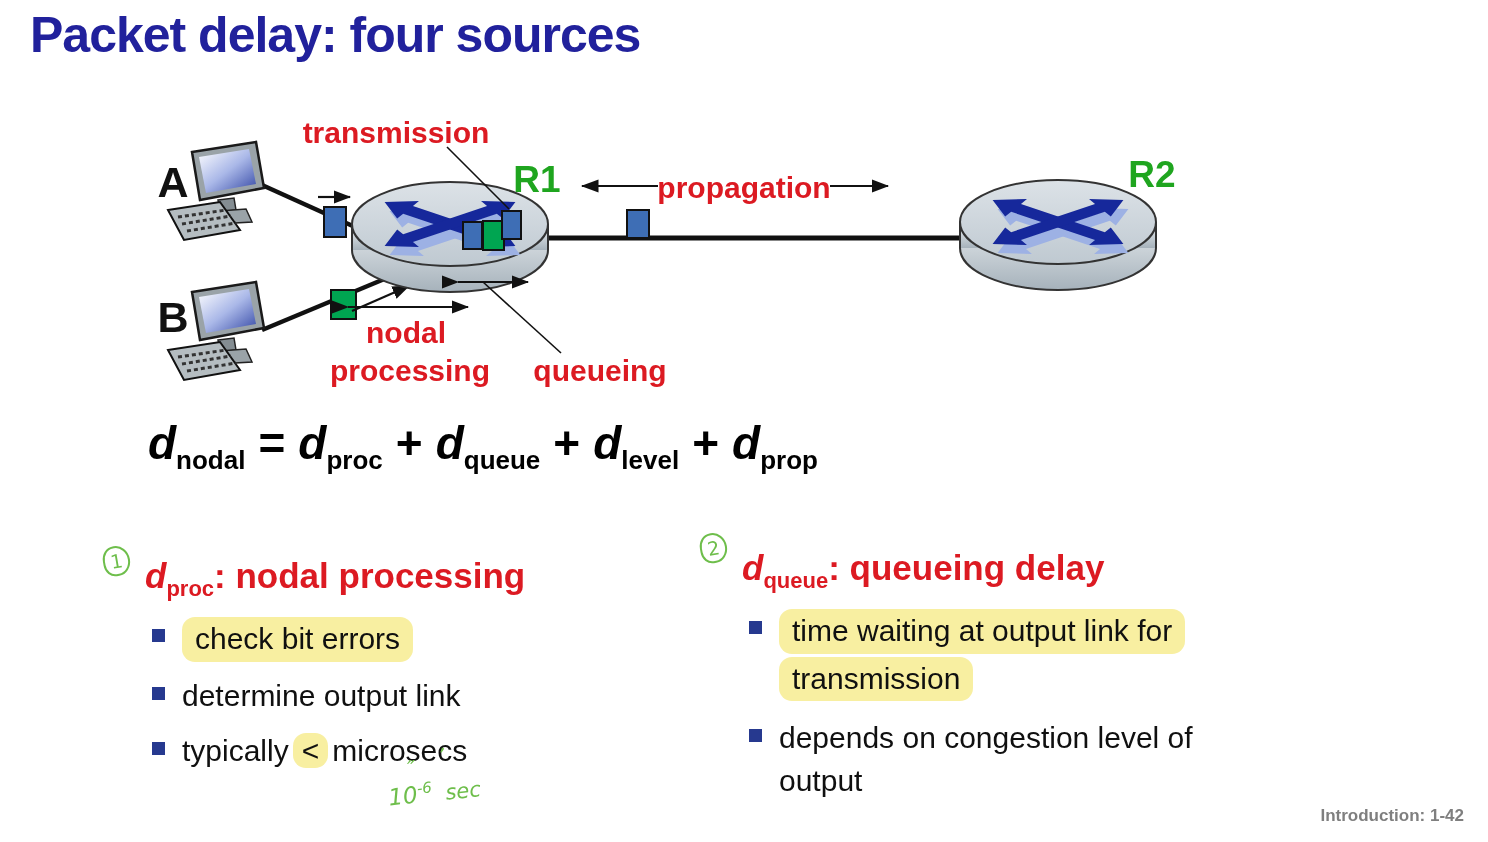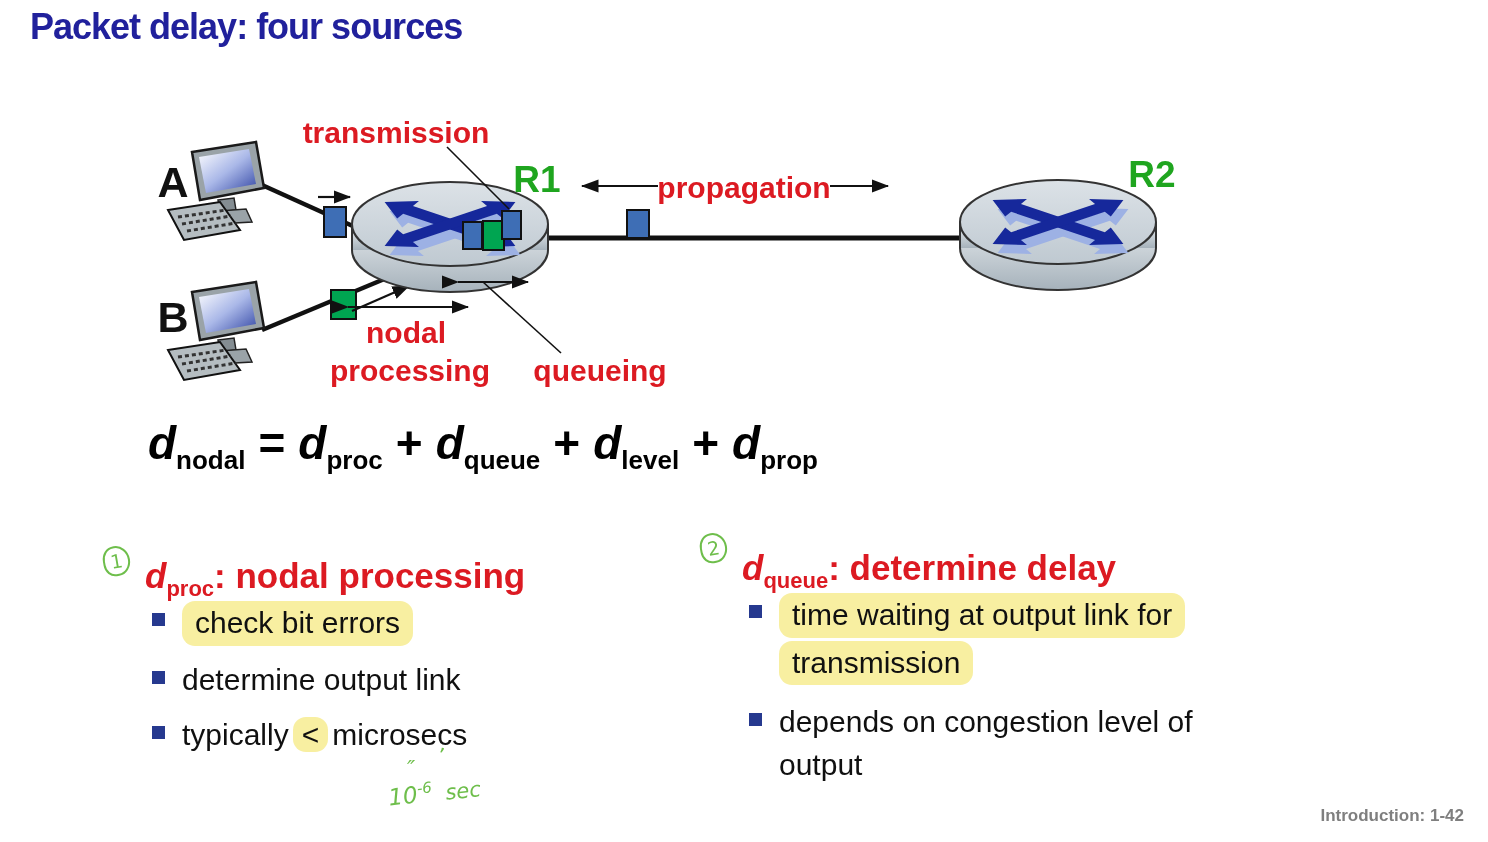--- a/index.html
+++ b/index.html
@@ -8,21 +8,21 @@
     --bullet-navy:#26398F; --footer-gray:#7F7F7F; --router-x:#16289B;
     --router-x-light:#9DB1E4; --ink:#111111;
   }
   *{box-sizing:border-box;}
   html,body{margin:0;padding:0;}
   body{
     width:1488px;height:842px;position:relative;overflow:hidden;background:#ffffff;
     font-family:"Liberation Sans", sans-serif;color:var(--ink);
   }
   .slide-title{
-    position:absolute;left:30px;top:6px;font-size:36px;font-weight:bold;
+    position:absolute;left:30px;top:6px;font-size:50px;font-weight:bold;
     color:var(--navy);letter-spacing:-1px;white-space:nowrap;
   }
   
   .diagram{position:absolute;left:0;top:90px;width:1488px;height:330px;}
   .thickline{stroke:#111;stroke-width:4.5px;fill:none;}
   .thinline{stroke:#111;stroke-width:1.6px;fill:none;}
   .arrowline{stroke:#111;stroke-width:2.2px;fill:none;}
   .pkt-blue{fill:var(--packet-blue);stroke:#111;stroke-width:2px;}
   .pkt-green{fill:var(--packet-green);stroke:#111;stroke-width:2px;}
   .svg-red{fill:var(--red);font-size:30px;font-weight:bold;}
@@ -38,21 +38,21 @@
   .formula .fd{font-style:italic;}
   .formula sub{font-size:26px;font-weight:bold;}
   .formula .fop{margin:0 13px;}
   
   .col{position:absolute;}
   .col-left{left:145px;top:556px;width:545px;}
   .col-right{left:742px;top:548px;width:545px;}
   .col-head{color:var(--red);font-size:35px;font-weight:bold;line-height:1.15;}
   .col-head .term{font-style:italic;}
   .col-head sub{font-size:22px;}
-  .bullets{margin-top:0;}
+  .bullets{margin-top:16px;}
   .bullet{display:flex;align-items:flex-start;font-size:30px;line-height:1.42;
           color:#101010;margin-bottom:13px;}
   .sq{flex:none;width:13px;height:13px;background:var(--bullet-navy);
       margin:12px 17px 0 7px;}
   .hl{background:var(--highlight);border-radius:13px;padding:1px 13px;}
   .hl-tight{padding:1px 9px;margin:0 4px;}
   .hl-line{display:inline-block;margin-bottom:3px;}
   .marker{
     position:absolute;width:27px;height:30px;border:2.5px solid var(--hand-green);
     border-radius:48% 55% 52% 45%;color:var(--hand-green);font-size:19px;
@@ -189,21 +189,21 @@
       <span>
         <span>typically</span><span class="hl hl-tight">&lt;</span><span>microsecs</span>
       </span>
     </div>
   </div>
 </div>
 
 <div class="col col-right" style="position:absolute;">
   <div class="marker marker-right" style="position:absolute;">2</div>
   <div class="col-head">
-    <span class="term">d</span><sub>queue</sub><span>: determine delay</span>
+    <span class="term">d</span><sub>queue</sub><span>: queueing delay</span>
   </div>
   <div class="bullets">
     <div class="bullet">
       <span class="sq"></span>
       <span>
         <span class="hl hl-line">time waiting at output link for</span><br>
         <span class="hl hl-line">transmission</span>
       </span>
     </div>
     <div class="bullet">

